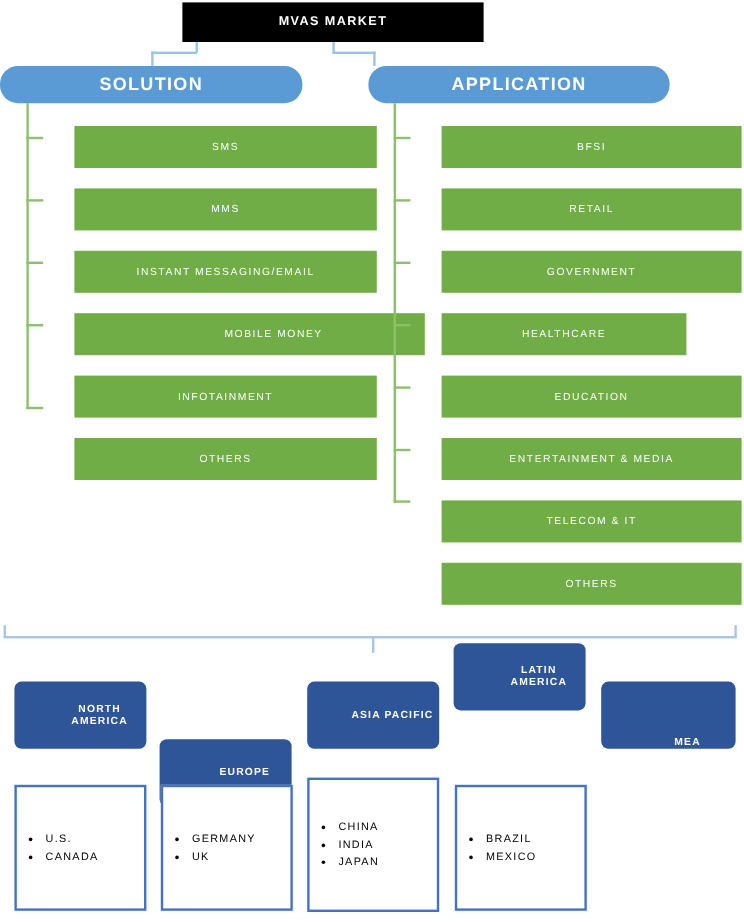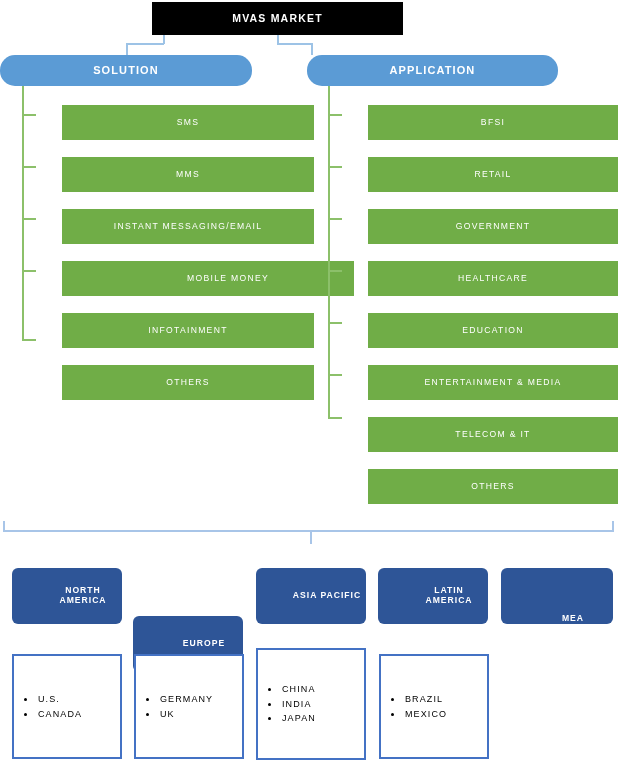--- a/index.html
+++ b/index.html
@@ -38,21 +38,21 @@
   .root-box {
     background: #000000;
     font-size: 10.5px;
     font-weight: bold;
     letter-spacing: 1.2px;
   }
 
   
   .cat-box {
     background: #5b9bd5;
-    font-size: 11px;
+    font-size: 15px;
     font-weight: bold;
     letter-spacing: 1.1px;
     border-radius: 15px;
   }
 
   
   .leaf-box {
     background: #70ad47;
     font-size: 8.6px;
     letter-spacing: 1.3px;
@@ -174,21 +174,21 @@
 
   <div class="box leaf-box" style="left:368px; top:105px; width:250px; height:35px;">
     <span>BFSI</span>
   </div>
   <div class="box leaf-box" style="left:368px; top:157px; width:250px; height:35px;">
     <span>RETAIL</span>
   </div>
   <div class="box leaf-box" style="left:368px; top:209px; width:250px; height:35px;">
     <span>GOVERNMENT</span>
   </div>
-  <div class="box leaf-box" style="left:368px; top:261px; width:250px; height:35px;">
+  <div class="box leaf-box" style="left:368px; top:261px; width:204px; height:35px;">
     <span>HEALTHCARE</span>
   </div>
   <div class="box leaf-box" style="left:368px; top:313px; width:250px; height:35px;">
     <span>EDUCATION</span>
   </div>
   <div class="box leaf-box" style="left:368px; top:365px; width:250px; height:35px;">
     <span>ENTERTAINMENT &amp; MEDIA</span>
   </div>
   <div class="box leaf-box" style="left:368px; top:417px; width:250px; height:35px;">
     <span>TELECOM &amp; IT</span>
@@ -205,21 +205,21 @@
   <div class="box region-box" style="left:12px; top:568px; width:110px; height:56px; flex-direction:column;">
     <span>NORTH</span>
     <span>AMERICA</span>
   </div>
   <div class="box region-box" style="left:133px; top:568px; width:110px; height:56px;margin-top:48px;">
     <span>EUROPE</span>
   </div>
   <div class="box region-box" style="left:256px; top:568px; width:110px; height:56px;">
     <span>ASIA PACIFIC</span>
   </div>
-  <div class="box region-box" style="left:378px; top:568px; width:110px; height:56px;">
+  <div class="box region-box" style="left:378px; top:536px; width:110px; height:56px;">
     <span>LATIN AMERICA</span>
   </div>
   <div class="box region-box" style="left:501px; top:568px; width:112px; height:56px;align-items:flex-end;">
     <span>MEA</span>
   </div>
 
   <div class="country-box" style="left:12px; top:654px; width:110px; height:105px;">
     <ul class="country-list">
       <li>U.S.</li>
       <li>CANADA</li>

